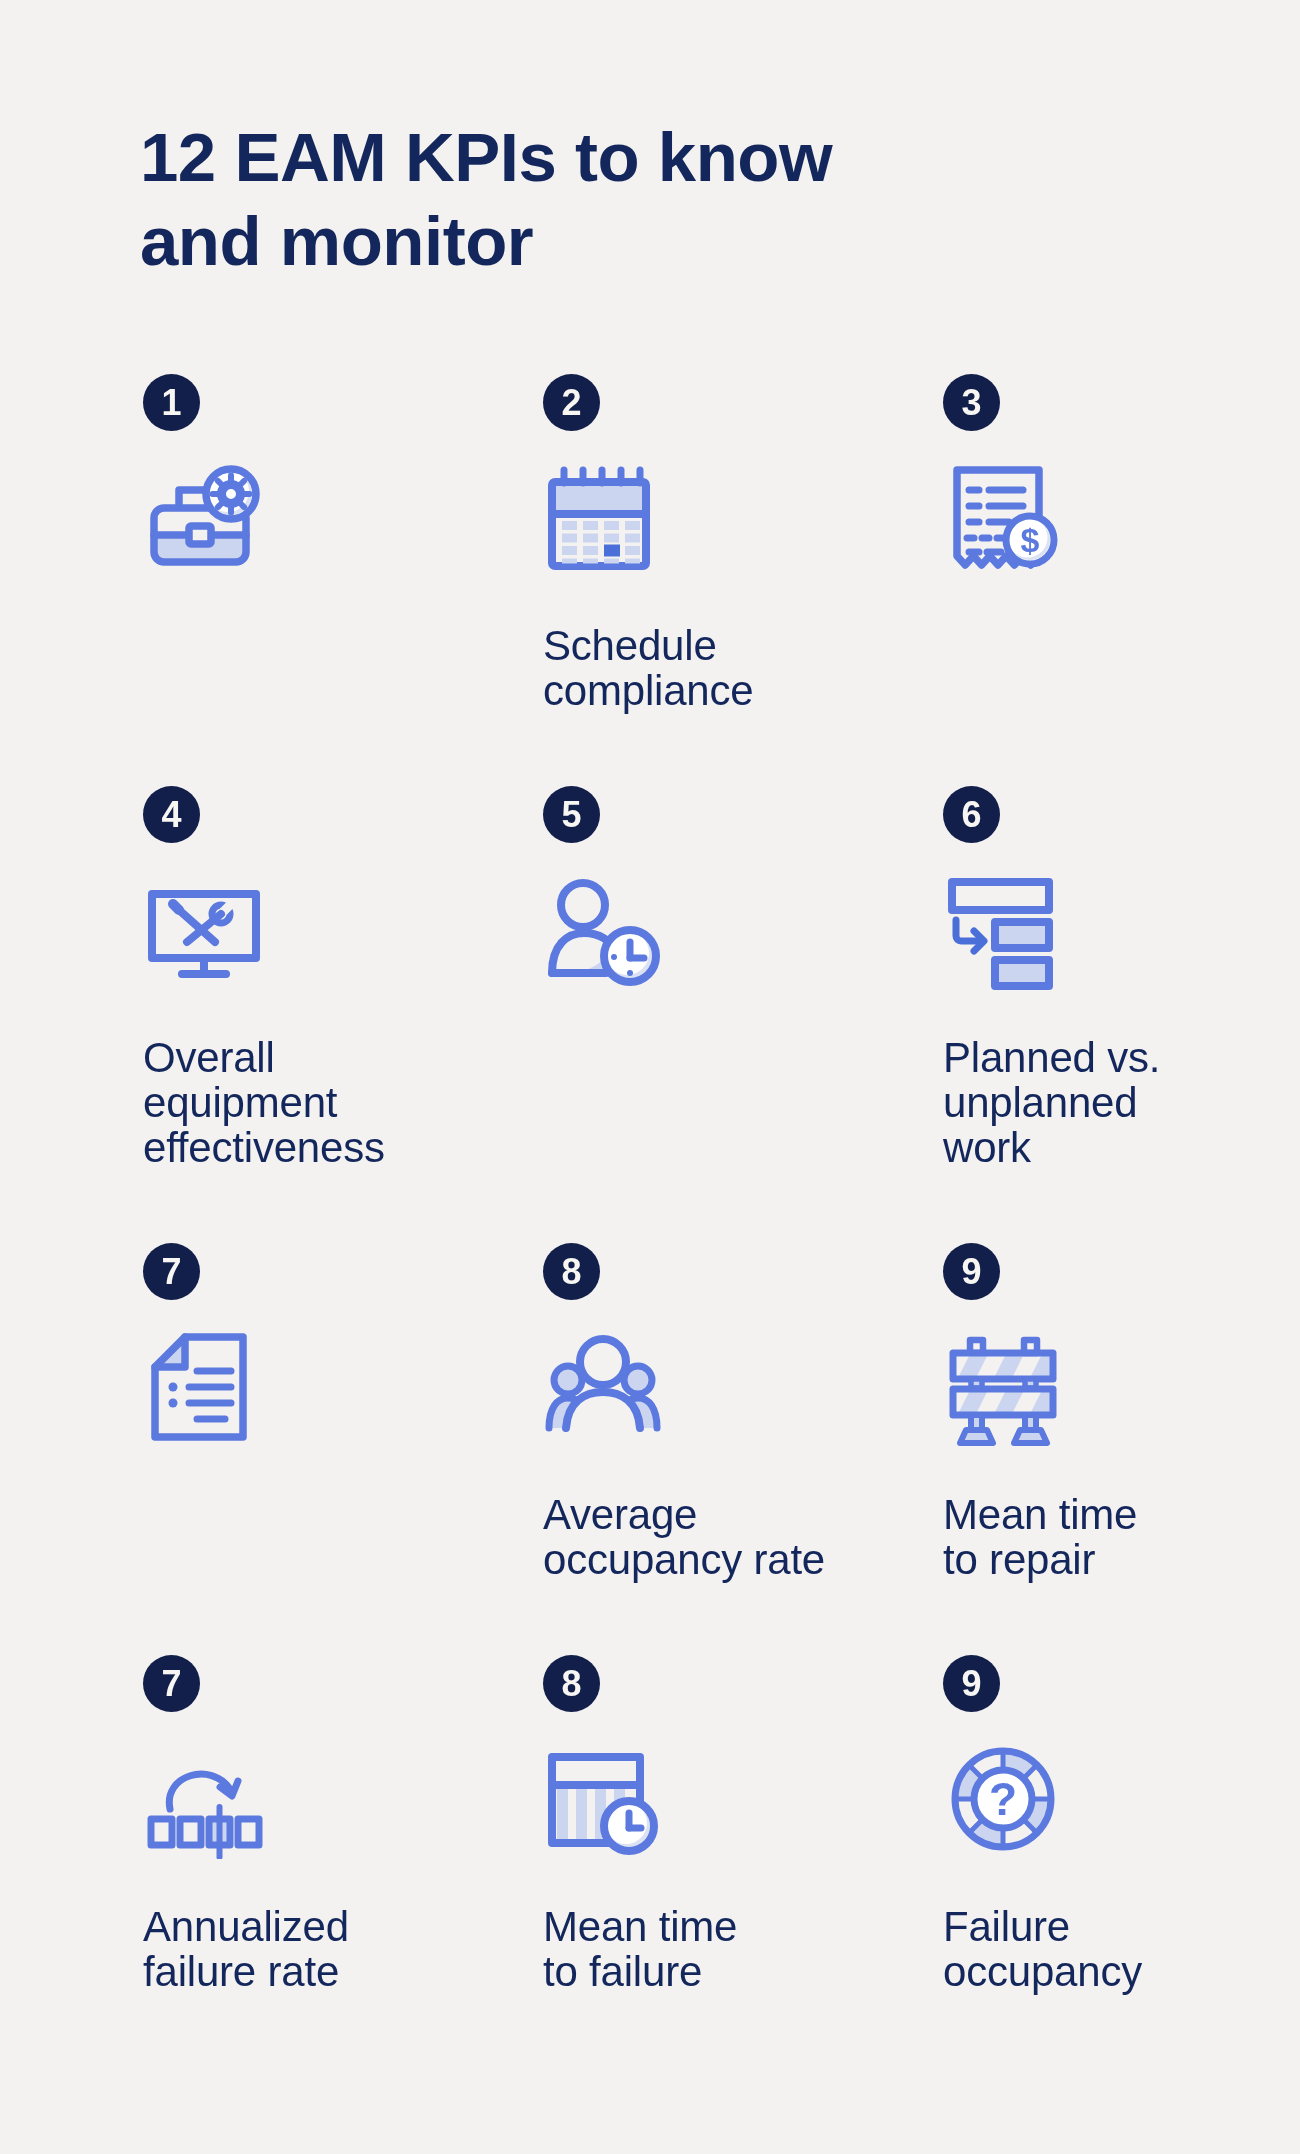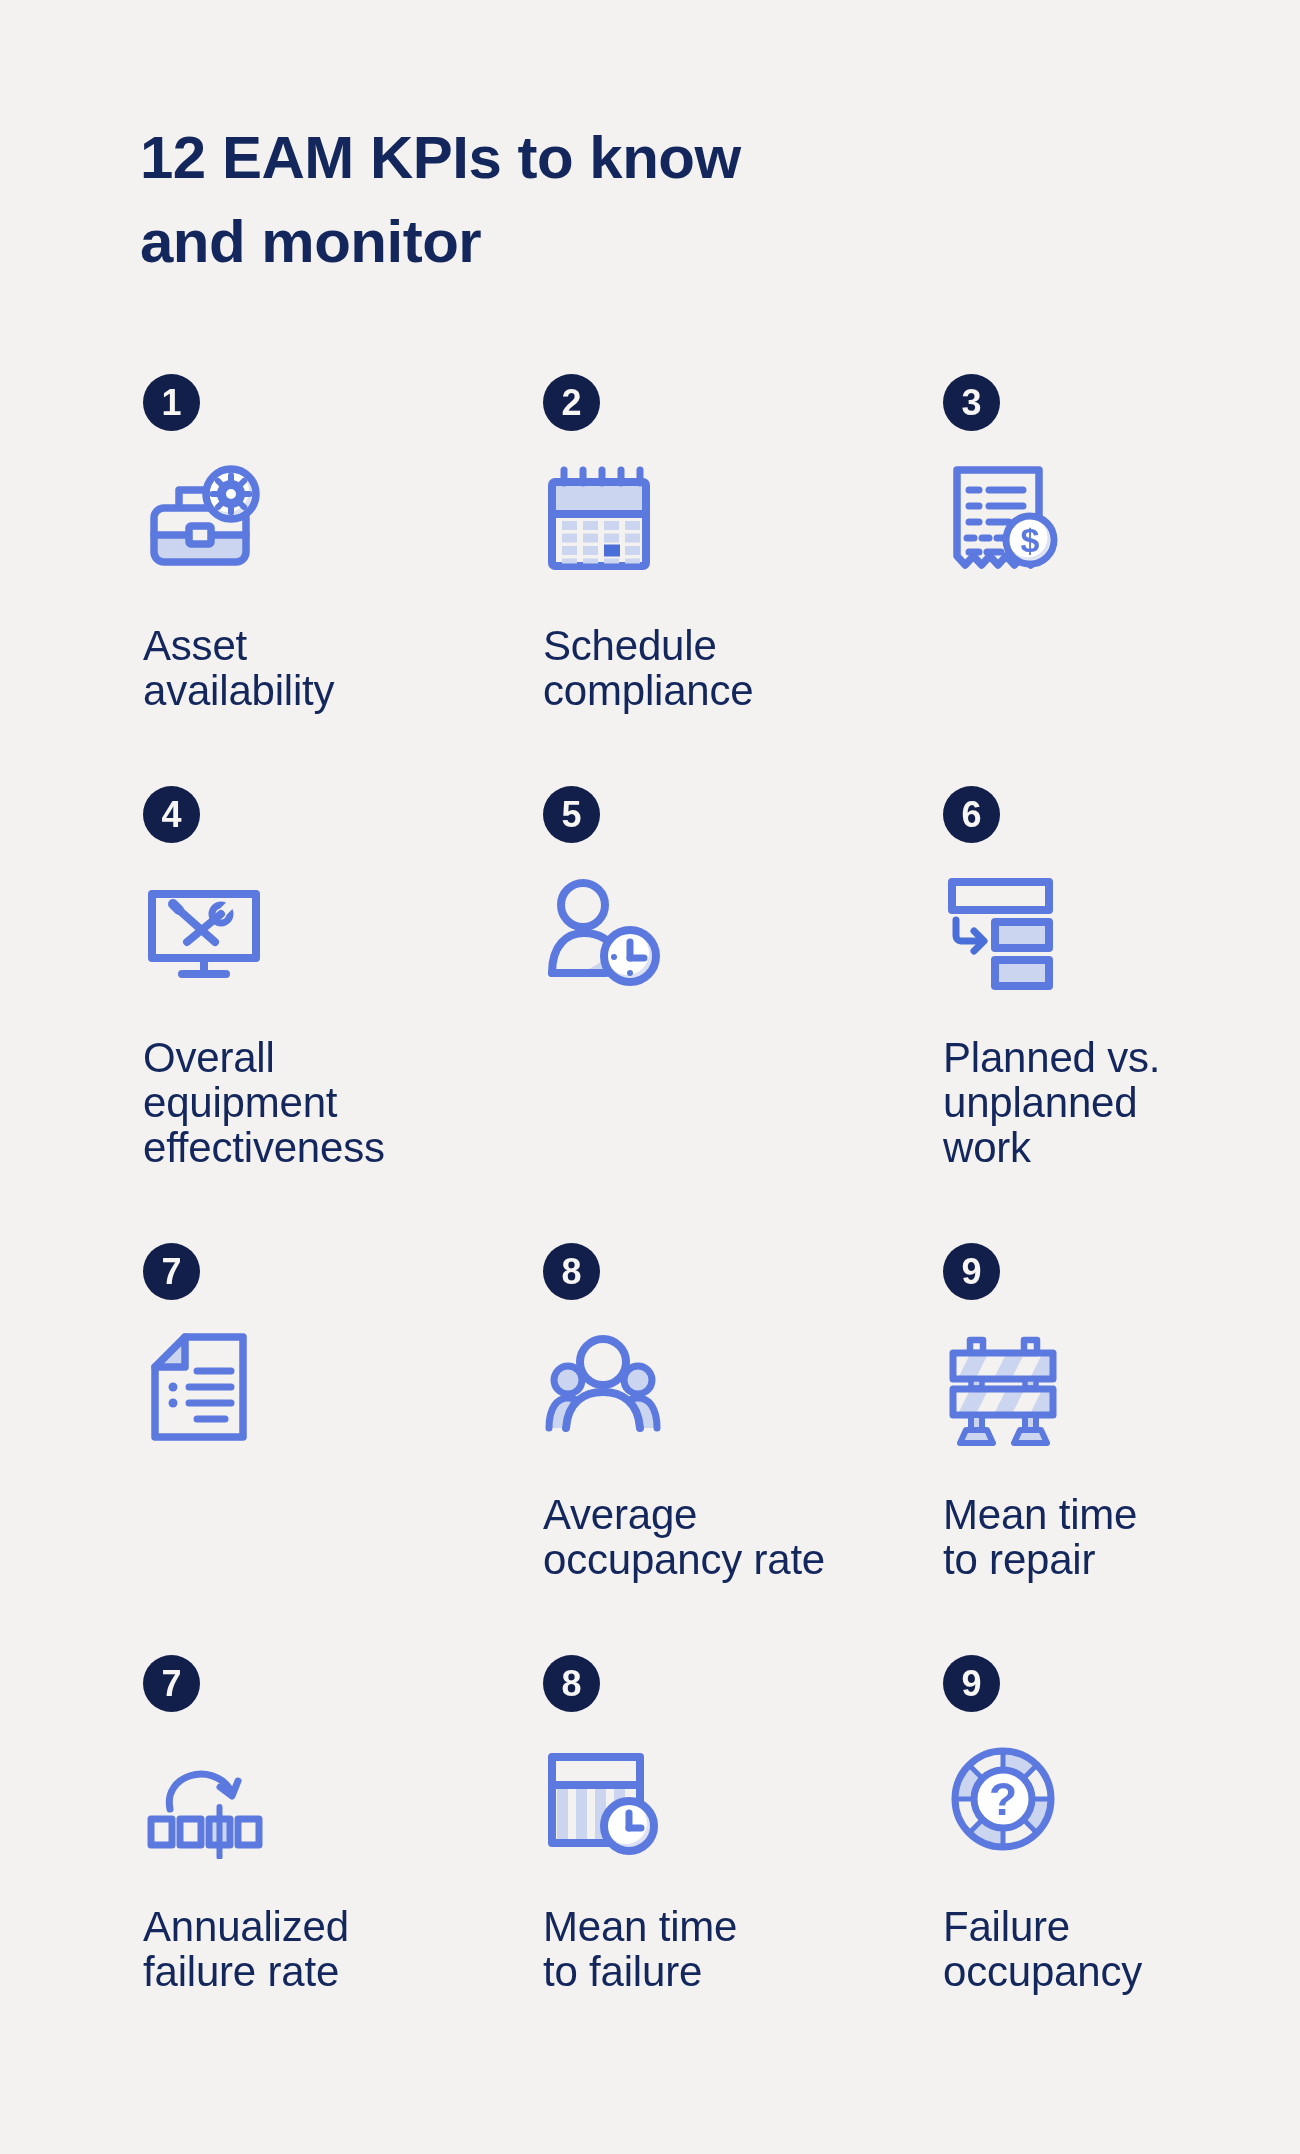--- a/index.html
+++ b/index.html
@@ -5,21 +5,21 @@
   html, body { margin: 0; padding: 0; }
   body {
     width: 1300px; height: 2154px;
     background: #f4f2f0;
     overflow: hidden;
     font-family: "Liberation Sans", sans-serif;
     -webkit-font-smoothing: antialiased;
   }
   .title {
     margin: 116px 0 10px 140px;
-    font-size: 60px;
+    font-size: 69px;
     line-height: 84px;
     font-weight: 700;
     letter-spacing: -0.5px;
     color: #14275c;
     white-space: pre-line;
   }
   .grid {
     margin: 90px 0 0 143px;
     display: grid;
     grid-template-columns: 400px 400px 357px;
@@ -86,22 +86,20 @@
               <path d="M88 49.5 L88 54.5"></path>
                 <path d="M78.5 45.5 L74.9 49.1"></path>
               <path d="M74.5 36 L69.5 36"></path>
                 <path d="M78.5 26.5 L74.9 22.9"></path>
               <path d="M88 22.5 L88 17.5"></path>
                 <path d="M97.5 26.5 L101.1 22.9"></path>
             </g>
           </g>
         </svg>
       </div>
-      <div class="label">Asset
-availability</div>
     </div>
 
     <div class="cell">
       <div class="badge">
           <span>2</span>
         </div>
       <div class="iconbox">
         <svg width="130" height="120" viewBox="0 0 130 120">
           <g stroke="#5b79de" stroke-width="8" fill="none" stroke-linecap="round" stroke-linejoin="round">
             <rect x="12" y="28" width="88" height="26" fill="#ccd5ef" stroke="none"></rect>

